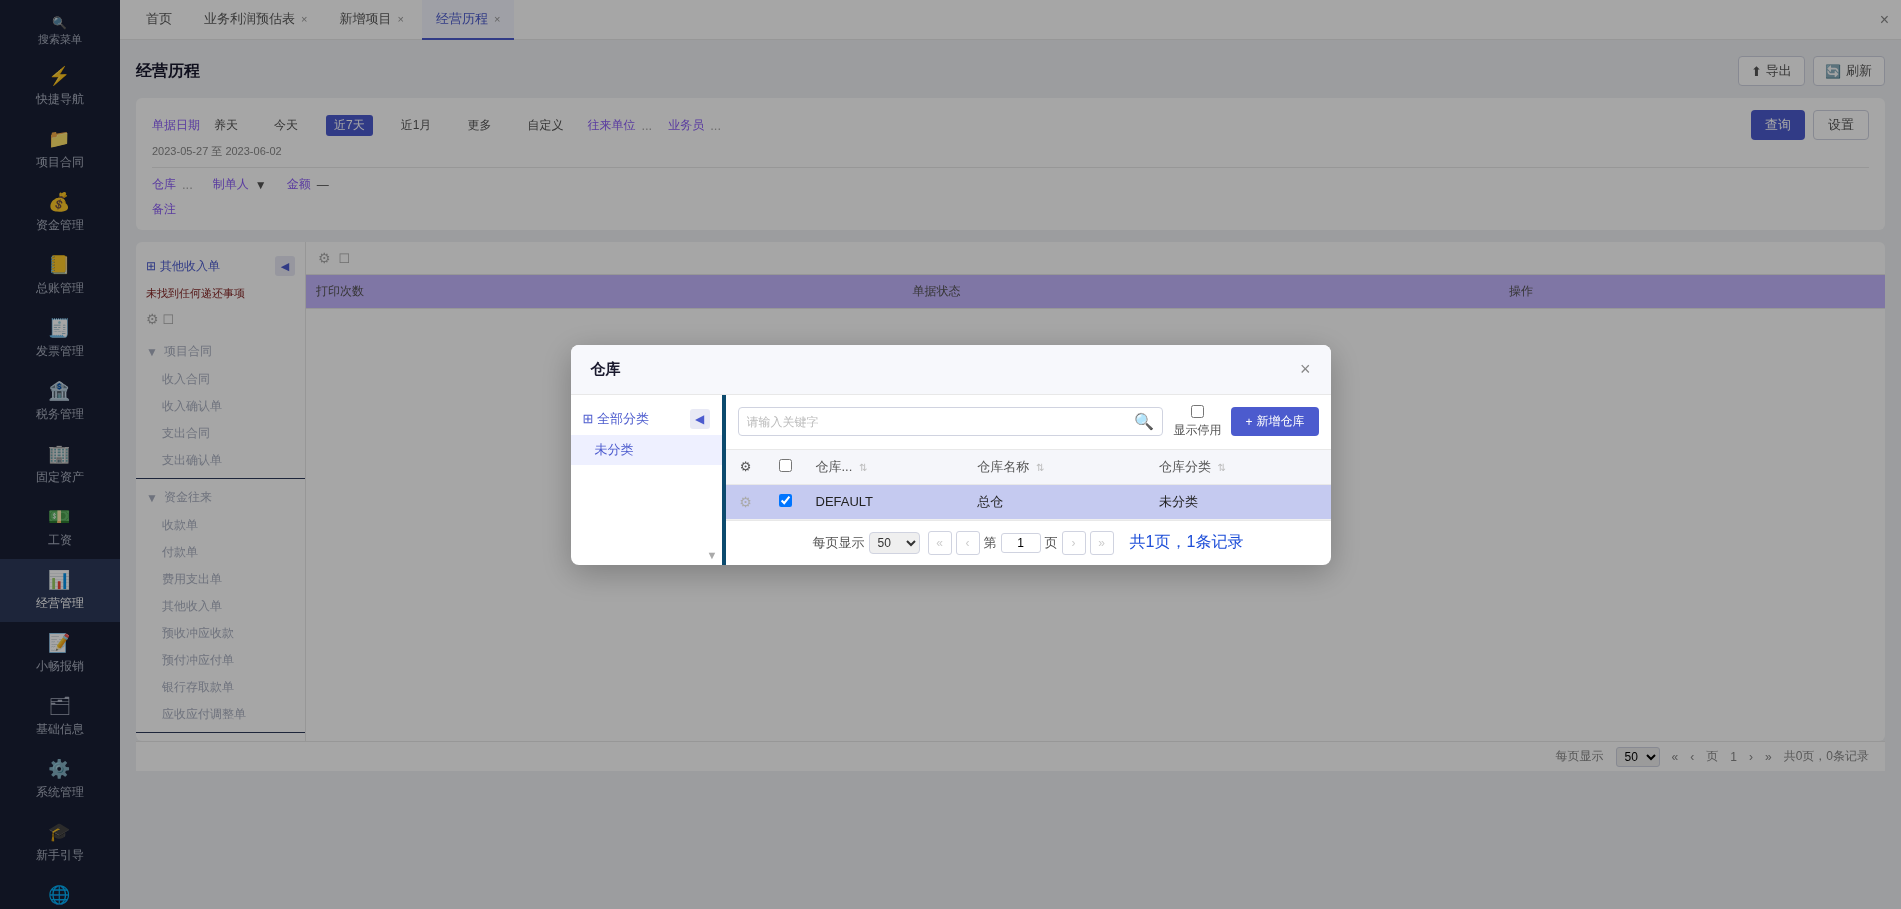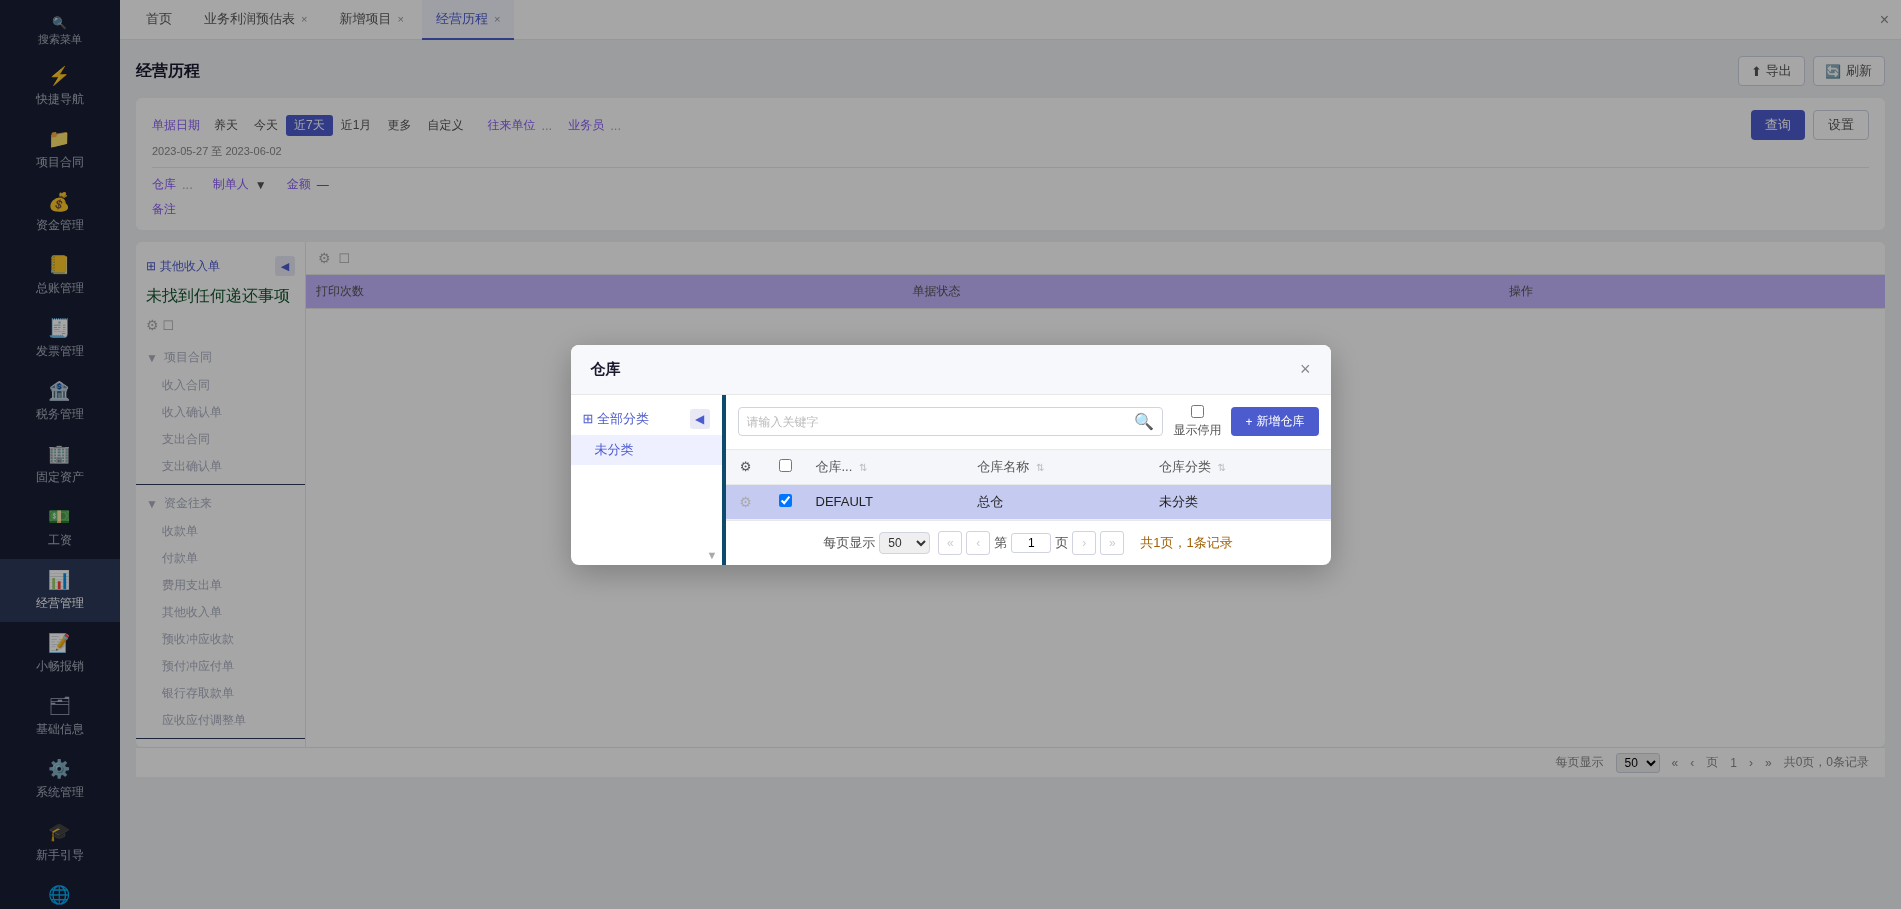--- a/index.html
+++ b/index.html
@@ -122,21 +122,21 @@
       gap: 16px;
       flex-wrap: wrap;
     }
     .filter-item {
       display: flex;
       align-items: center;
       gap: 6px;
       font-size: 12px;
       color: #555;
     }
-    .date-tabs { display: flex; gap: 0; }
+    .date-tabs { display: flex; gap: 20px; }
     .date-tab {
       padding: 2px 8px;
       border-radius: 3px;
       font-size: 12px;
       cursor: pointer;
       color: #555;
     }
     .date-tab.active {
       background: #4c5bce;
       color: #fff;
@@ -339,21 +339,21 @@
     }
     .page-nav-btn:disabled, .page-nav-btn.disabled { color: #ccc; cursor: not-allowed; }
     .page-input {
       width: 40px;
       border: 1px solid #d0d3e0;
       border-radius: 3px;
       padding: 2px 4px;
       font-size: 12px;
       text-align: center;
     }
-    .total-info { color: #a16207; font-size: 13px; margin-left: 8px; }
+    .total-info { color: #1d4ed8; font-size: 16px; margin-left: 8px; }
 
     
     .modal-footer {
       display: flex;
       justify-content: flex-end;
       align-items: center;
       padding: 12px 20px;
       border-top: 1px solid #e8e8e8;
       gap: 10px;
     }
@@ -577,21 +577,21 @@
     <div style="display:flex;gap:0;background:#fff;border-radius:6px;min-height:200px;">
 
       <div style="width:170px;border-right:1px solid #e8e8e8;padding:8px 0;">
         <div style="display:flex;align-items:center;justify-content:space-between;padding:6px 10px;">
           <span style="font-size:12px;color:#4c5bce;display:flex;align-items:center;gap:4px;">
             <span>⊞</span>
             <span>其他收入单</span>
           </span>
           <span style="width:20px;height:20px;background:#e8e9f5;border-radius:3px;display:flex;align-items:center;justify-content:center;font-size:11px;color:#4c5bce;cursor:pointer;">◀</span>
         </div>
-        <div style="padding:4px 10px;font-size:16px;color:#14532d;">未找到任何递还事项</div>
+        <div style="padding:4px 10px;font-size:11px;color:#7f1d1d;">未找到任何递还事项</div>
         <div style="display:flex;align-items:center;gap:4px;padding:6px 10px;">
           <span style="font-size:14px;color:#aaa;cursor:pointer;">⚙</span>
           <span style="font-size:13px;color:#aaa;cursor:pointer;">☐</span>
         </div>
 
         <div class="nav-section">
           <div class="nav-section-header">
             <span>▼</span>
             <span>项目合同</span>
           </div>

